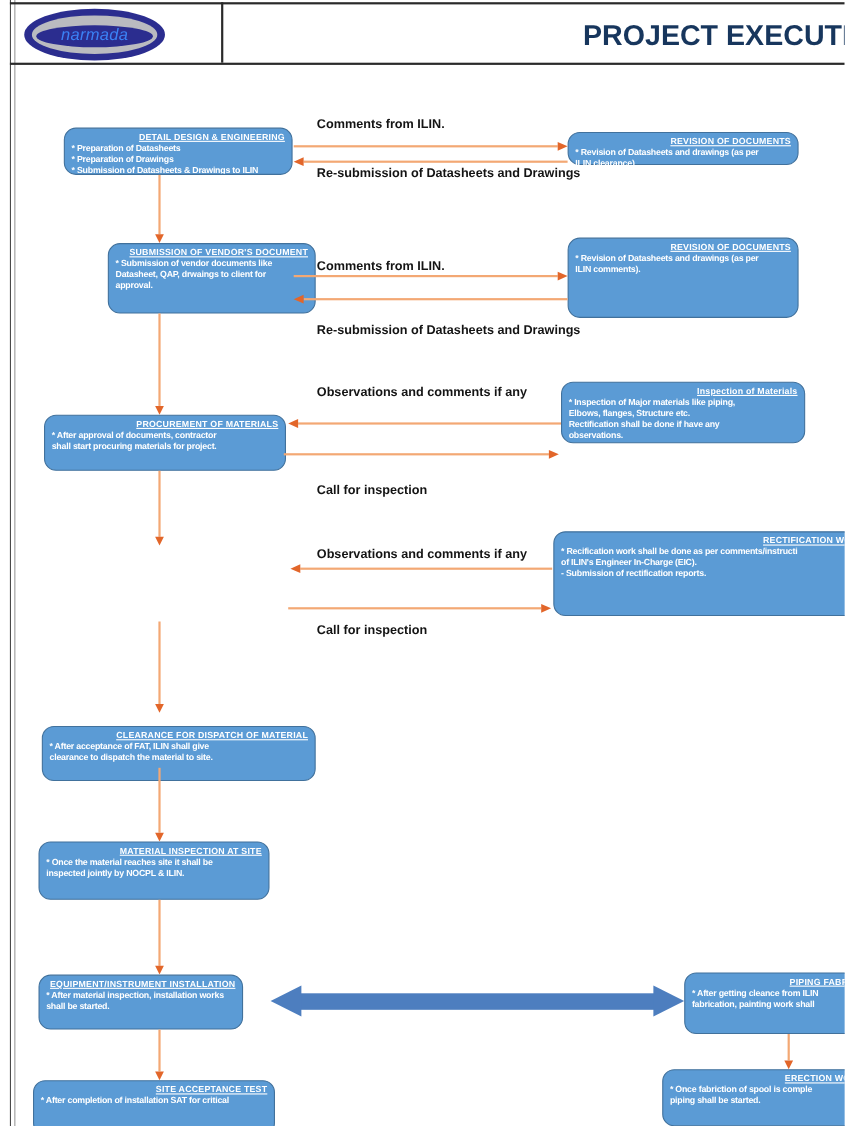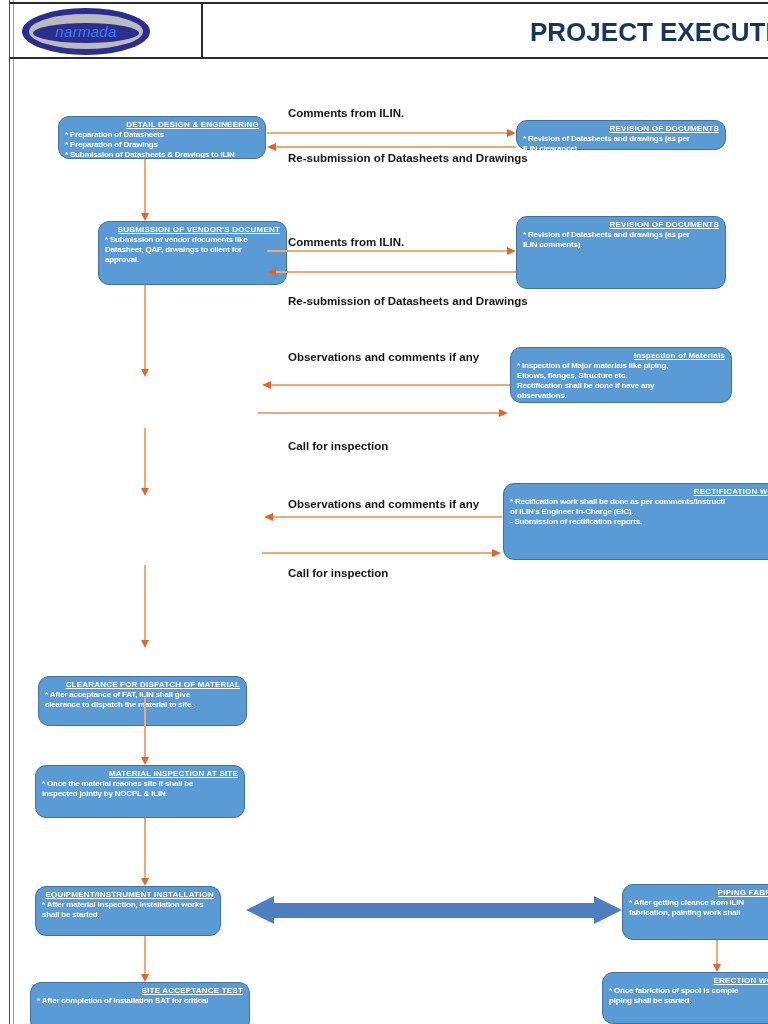--- a/index.html
+++ b/index.html
@@ -107,20 +107,25 @@
     </div>
   <div class="harrow" style="left:276px;top:271px;width:240px;">
       <span class="tri-l"></span>
     </div>
   <div class="lbl" style="left:288px;top:295px;">Re-submission of Datasheets and Drawings</div>
 
   <div class="varrow" style="left:144px;top:285px;height:84px;">
       <span class="tri-d"></span>
     </div>
 
+  <div class="fc-box" style="left:40px;top:377px;width:220px;height:51px;">
+    <div class="fc-title">PROCUREMENT OF MATERIALS</div>
+    <div class="fc-line">* After approval of documents, contractor</div>
+    <div class="fc-line">shall start procuring materials for project.</div>
+  </div>
   <div class="fc-box" style="left:510px;top:347px;width:222px;height:56px;">
     <div class="fc-title">Inspection of Materials</div>
     <div class="fc-line">* Inspection of Major materials like piping,</div>
     <div class="fc-line">Elbows, flanges, Structure etc.</div>
     <div class="fc-line">Rectification shall be done if have any</div>
     <div class="fc-line">observations.</div>
   </div>
 
   <div class="lbl" style="left:288px;top:351px;">Observations and comments if any</div>
   <div class="harrow" style="left:271px;top:384px;width:239px;">
@@ -148,21 +153,21 @@
     </div>
   <div class="harrow" style="left:262px;top:552px;width:230px;">
       <span class="tri-r"></span>
     </div>
   <div class="lbl" style="left:288px;top:567px;">Call for inspection</div>
 
   <div class="varrow" style="left:144px;top:565px;height:75px;">
       <span class="tri-d"></span>
     </div>
 
-  <div class="fc-box" style="left:38px;top:676px;width:209px;height:50px;">
+  <div class="fc-box" style="left:38px;top:660px;width:249px;height:50px;">
     <div class="fc-title">CLEARANCE FOR DISPATCH OF MATERIAL</div>
     <div class="fc-line">* After acceptance of FAT, ILIN shall give</div>
     <div class="fc-line">clearance to dispatch the material to site.</div>
   </div>
   <div class="varrow" style="left:144px;top:698px;height:59px;">
       <span class="tri-d"></span>
     </div>
 
   <div class="fc-box" style="left:35px;top:765px;width:210px;height:53px;">
     <div class="fc-title">MATERIAL INSPECTION AT SITE</div>

